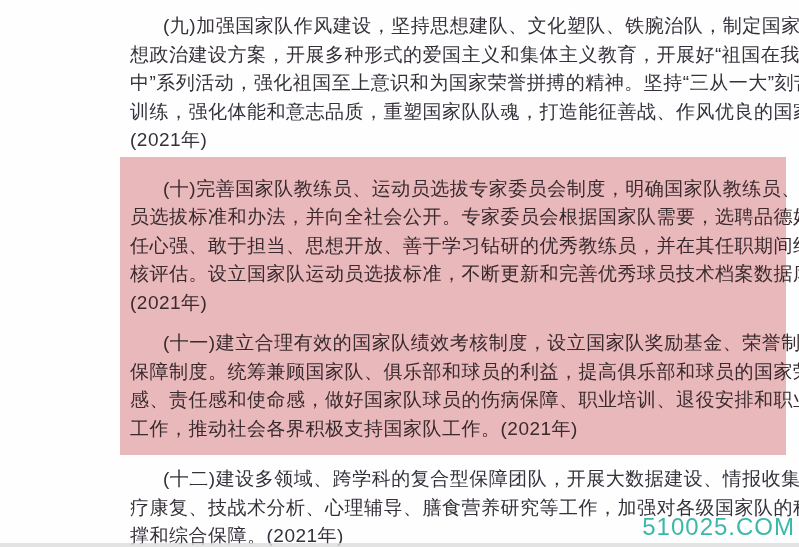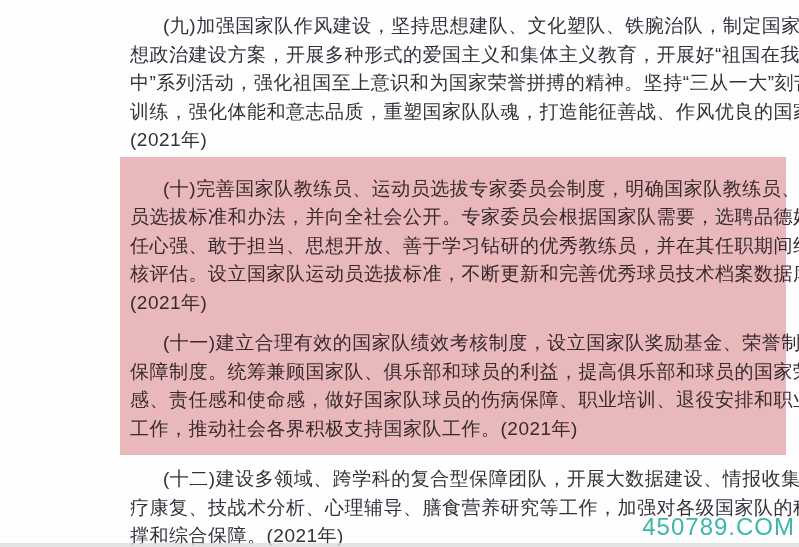--- a/index.html
+++ b/index.html
@@ -90,16 +90,16 @@
 感、责任感和使命感，做好国家队球员的伤病保障、职业培训、退役安排和职业转型
 工作，推动社会各界积极支持国家队工作。(2021年)</p>
     </div>
 
     <p class="para">(十二)建设多领域、跨学科的复合型保障团队，开展大数据建设、情报收集、医
 疗康复、技战术分析、心理辅导、膳食营养研究等工作，加强对各级国家队的科技支
 撑和综合保障。(2021年)</p>
 
   </div>
 
-  <div class="watermark">450789.COM</div>
+  <div class="watermark">510025.COM</div>
 
   <div class="bottom-strip"></div>
 </div>
 
 </body></html>

